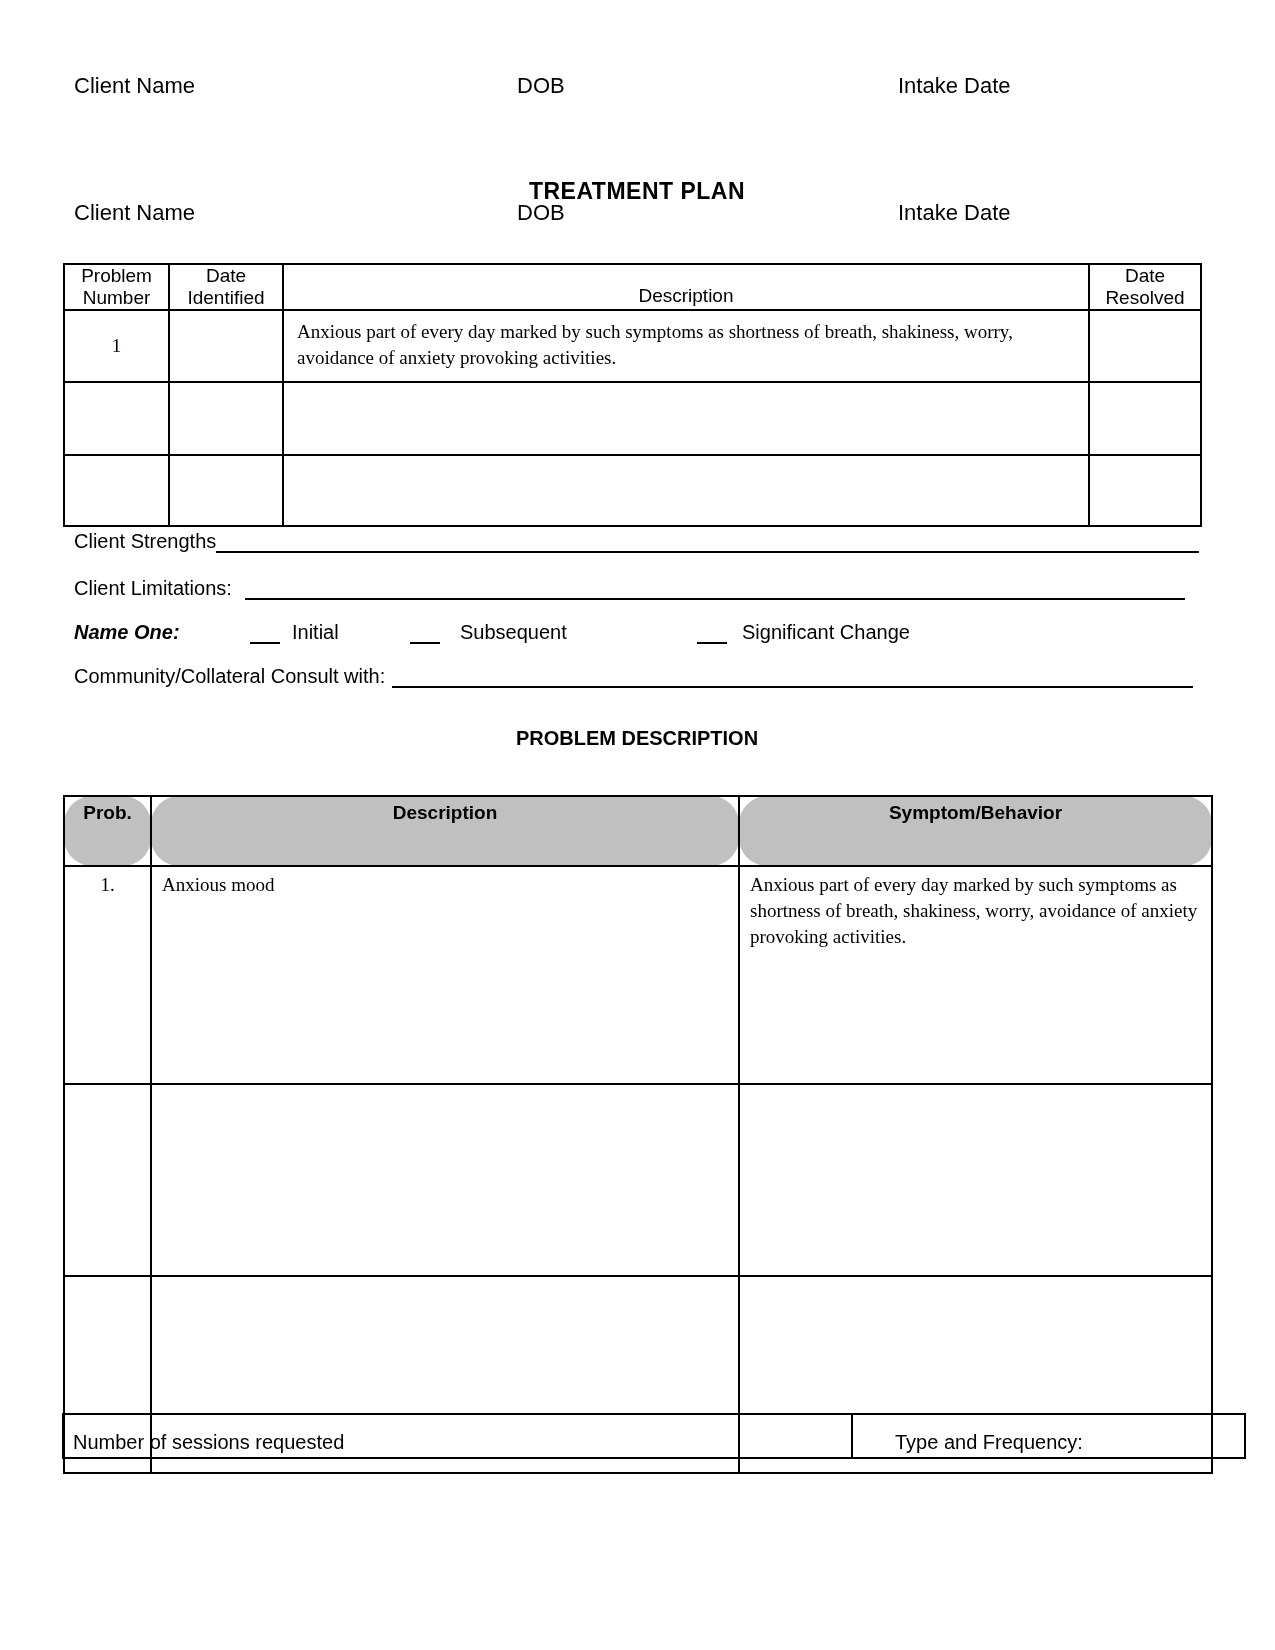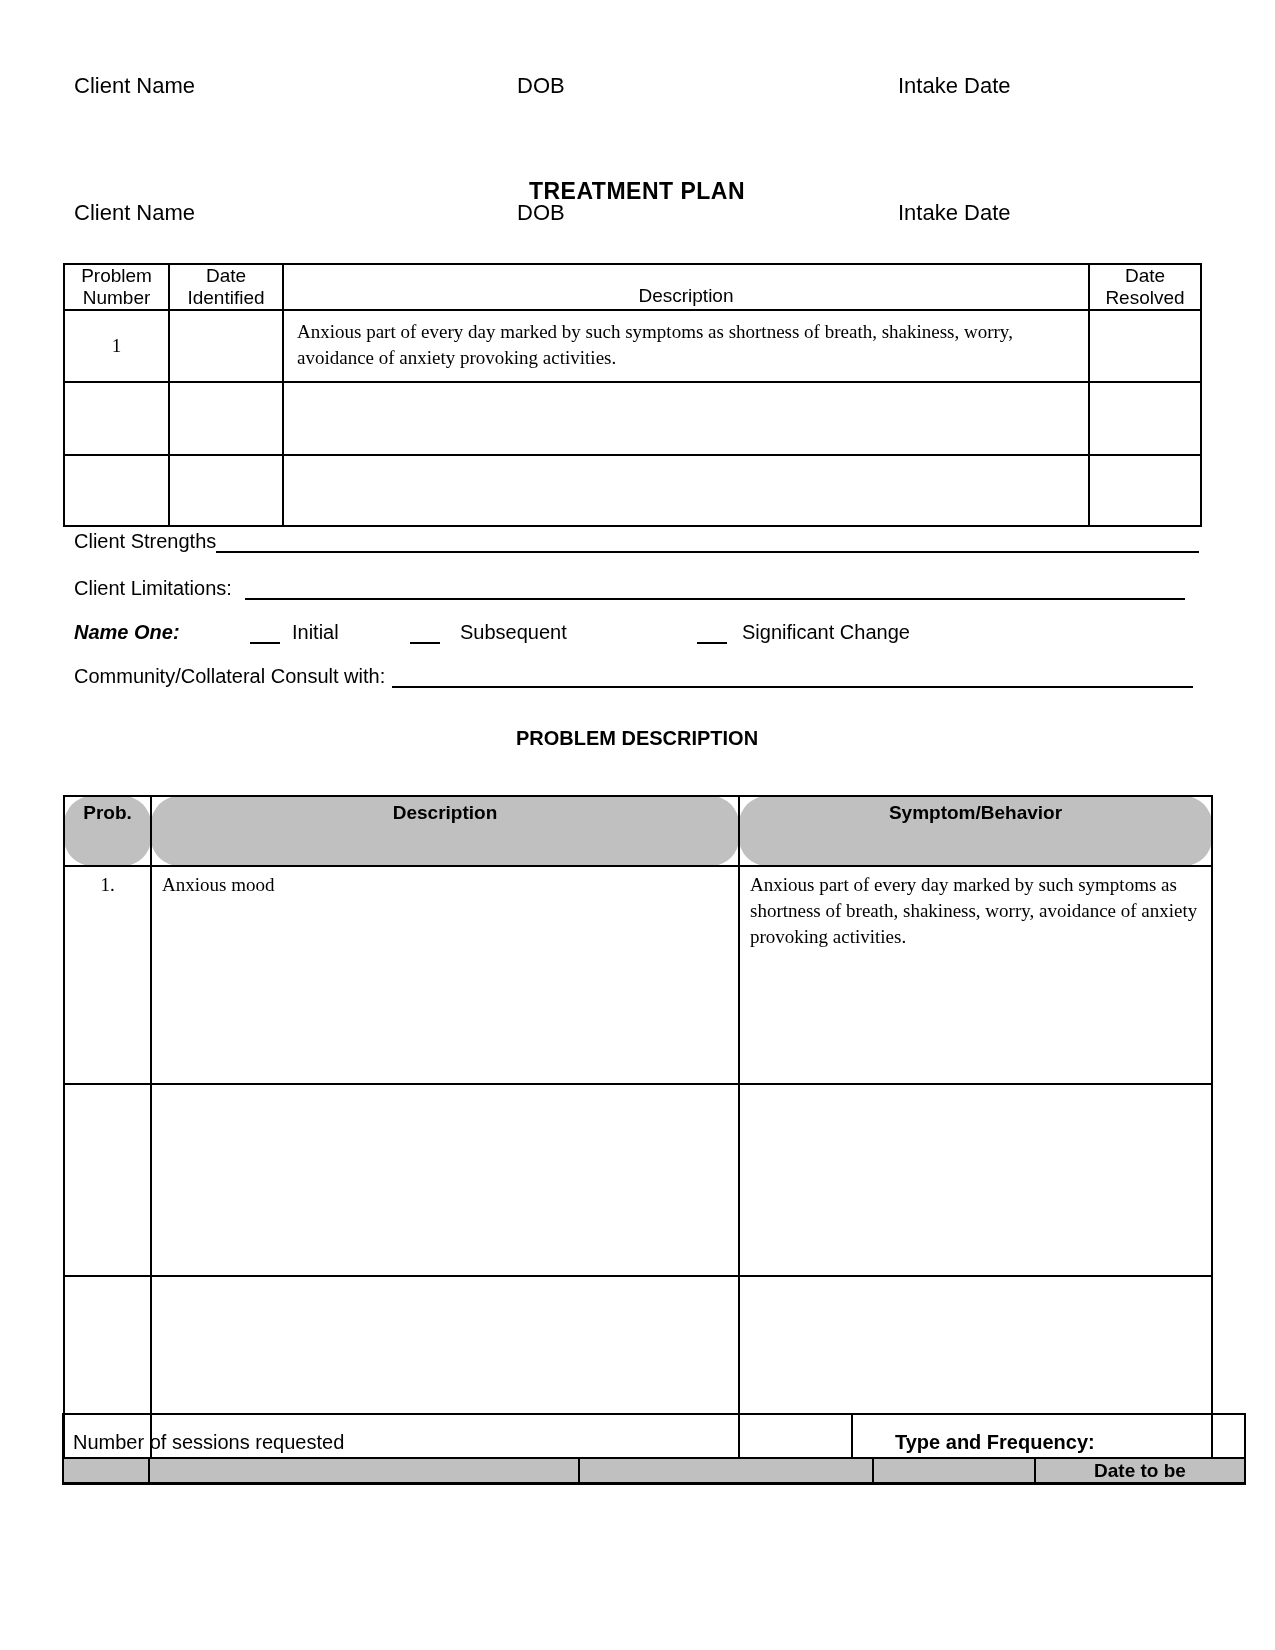--- a/index.html
+++ b/index.html
@@ -28,21 +28,21 @@
   .fill{flex:1;border-bottom:2px solid #000;height:22px;}
   
   .blank{position:absolute;border-bottom:2px solid #000;height:20px;width:30px;}
   .ck-lbl{position:absolute;font-size:20px;line-height:24px;}
   
   .brow{display:flex;box-sizing:border-box;border:2px solid #000;}
   .brow-a{height:46px;}
   .brow-a .cell{display:flex;align-items:flex-end;box-sizing:border-box;font-size:20px;
                 padding-bottom:3px;}
   .ca1{flex:0 0 789px;border-right:2px solid #000;padding-left:9px;}
-  .ca2{flex:1;padding-left:42px;font-weight:bold;}
+  .ca2{flex:1;padding-left:42px;}
   .brow-b{height:26px;border-top:none;border-bottom-width:3px;background:var(--hdrfill);}
   .brow-b .cell{box-sizing:border-box;height:100%;}
   .cb{border-right:2px solid #000;}
   .cb1{flex:0 0 86px;} .cb2{flex:0 0 430px;} .cb3{flex:0 0 294px;} .cb4{flex:0 0 162px;}
   .cb5{flex:1;display:flex;align-items:center;justify-content:center;
        font-weight:bold;font-size:19px;}
 </style>
 </head>
 <body>
 
@@ -148,22 +148,15 @@
       <td class="serif t2-top t2-cell"></td>
     </tr>
   </tbody>
     </table>
 
   <div class="abs" style="left:62px;top:1413px;width:1184px;">
     <div class="brow brow-a">
       <div class="cell ca1">Number of sessions requested</div>
       <div class="cell ca2">Type and Frequency:</div>
     </div>
-    <div class="brow brow-b">
-      <div class="cell cb cb1"></div>
-      <div class="cell cb cb2"></div>
-      <div class="cell cb cb3"></div>
-      <div class="cell cb cb4"></div>
-      <div class="cell cb5">Date to be</div>
-    </div>
   </div>
 
 </div>
 
 </body></html>

